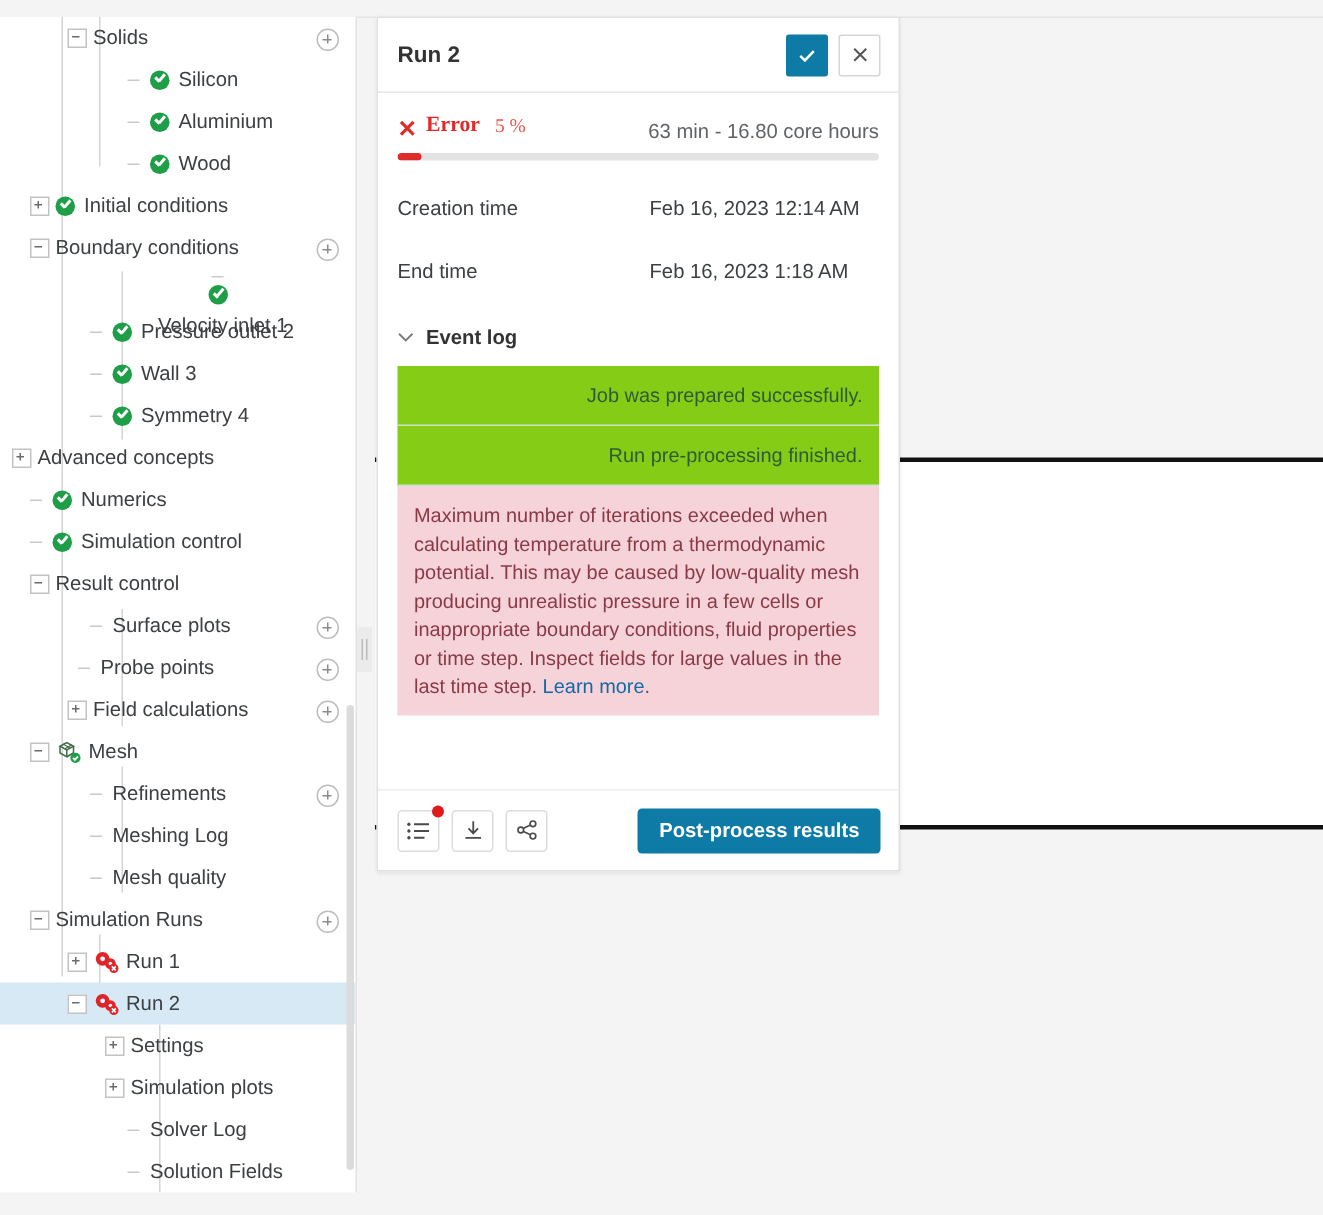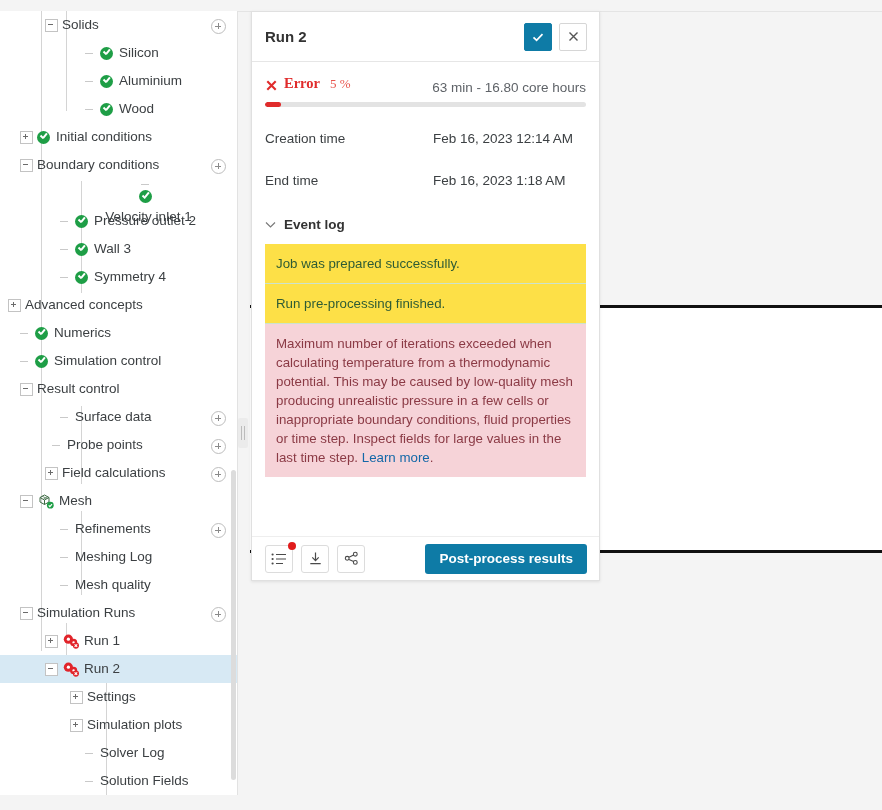--- a/index.html
+++ b/index.html
@@ -168,26 +168,26 @@
   .seccap{
     display:flex;align-items:center;gap:8px;
     margin-top:26px;font-size:13.5px;font-weight:bold;color:#333;
   }
 
   .log{margin-top:12px;}
   .logitem{
     padding:10px 11px;font-size:13.3px;line-height:19px;
     box-sizing:border-box;
   }
-  .logitem.ok{background:#fde047;color:#2e5b35;border-bottom:1px solid #cbe3ce;}
+  .logitem.ok{background:#84cc16;color:#2e5b35;border-bottom:1px solid #cbe3ce;text-align:right;}
   .logitem.err{background:#f6d3d8;color:#8b3a45;}
   .logitem.err a{color:#1368a8;text-decoration:none;}
 
   .card-foot{
-    flex:0 0 auto;height:44px;
+    flex:0 0 auto;height:54px;
     border-top:1px solid #eeeeee;
     display:flex;align-items:center;
     padding:0 12px 0 13px;box-sizing:border-box;
   }
   .ibtn{
     width:28px;height:28px;box-sizing:border-box;
     border:1px solid #dcdcdc;background:#fff;border-radius:3px;
     display:flex;align-items:center;justify-content:center;
     margin-right:8px;position:relative;color:#4a4a4a;
   }
@@ -285,21 +285,21 @@
         <span class="stub"></span>
         <span class="okicon"></span>
         <span class="label">Simulation control</span>
       </li>
       <li class="row" style="padding-left: 20px;">
         <span class="exp"></span>
         <span class="label">Result control</span>
       </li>
       <li class="row" style="padding-left: 60px;">
         <span class="stub"></span>
-        <span class="label">Surface data</span>
+        <span class="label">Surface plots</span>
         <span class="addbtn"></span>
       </li>
       <li class="row" style="padding-left: 52px;">
         <span class="stub"></span>
         <span class="label">Probe points</span>
         <span class="addbtn"></span>
       </li>
       <li class="row" style="padding-left: 45px;">
         <span class="exp plus"></span>
         <span class="label">Field calculations</span>

